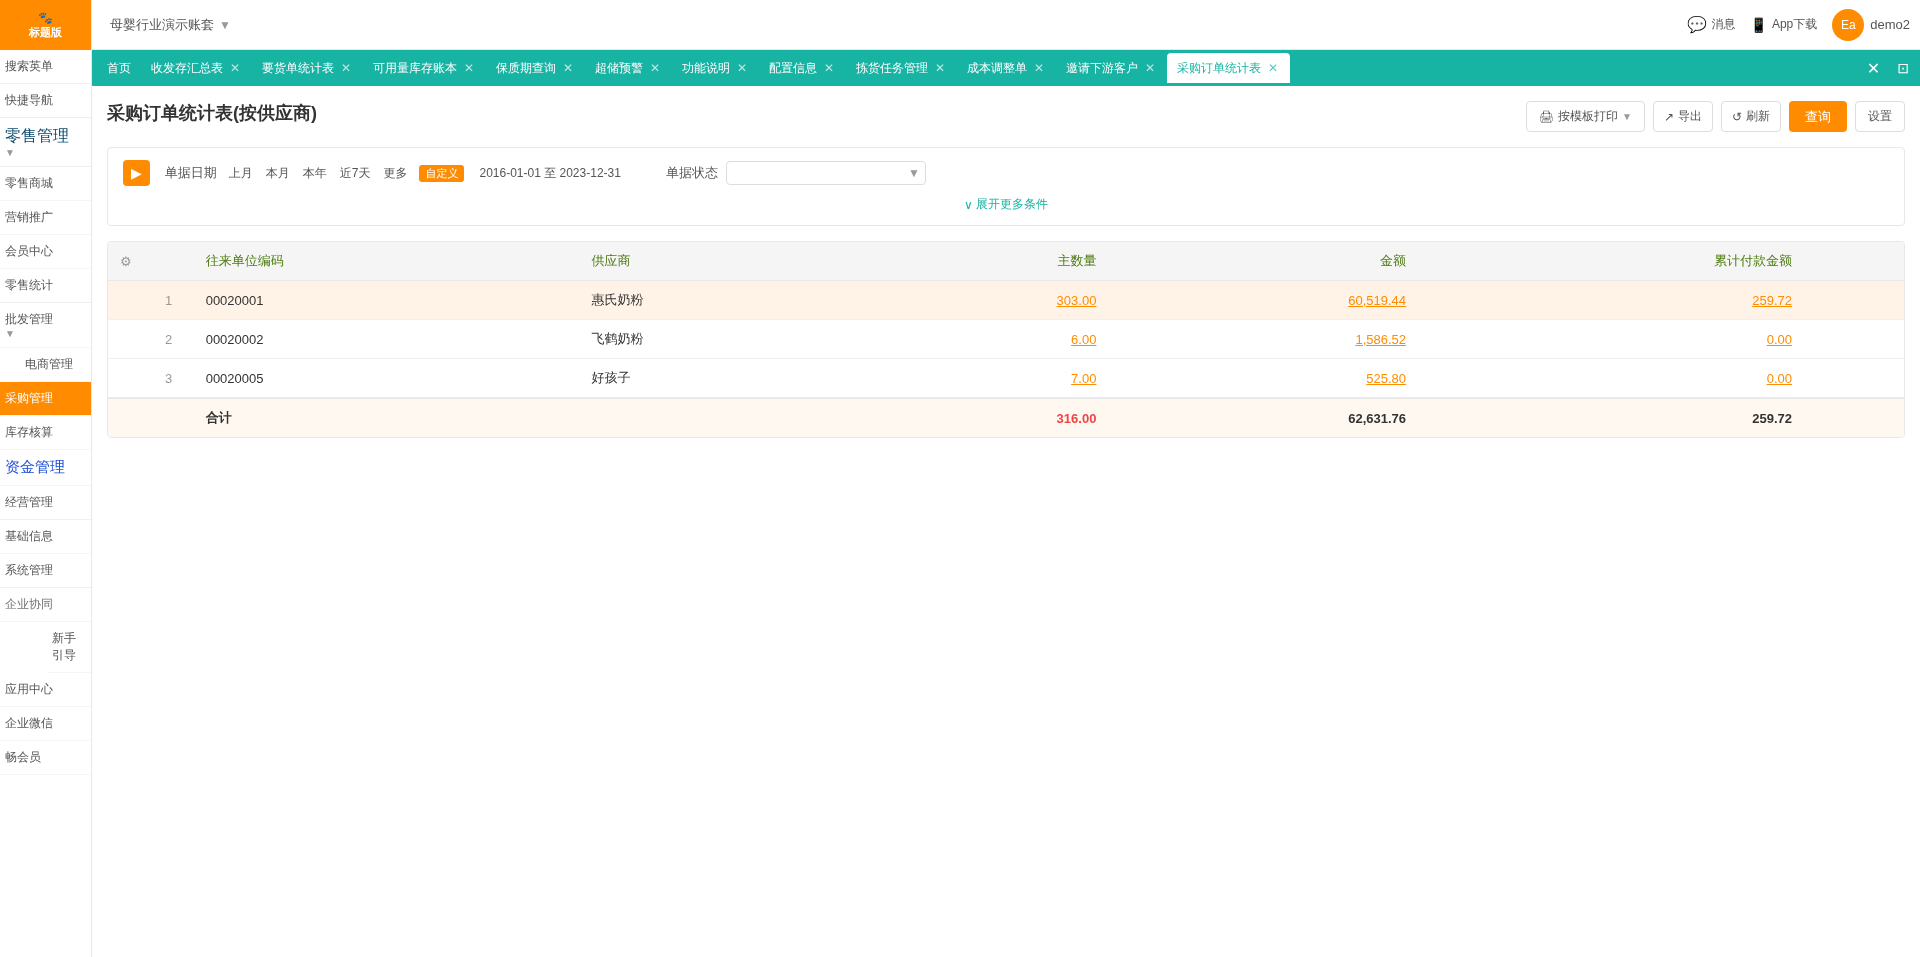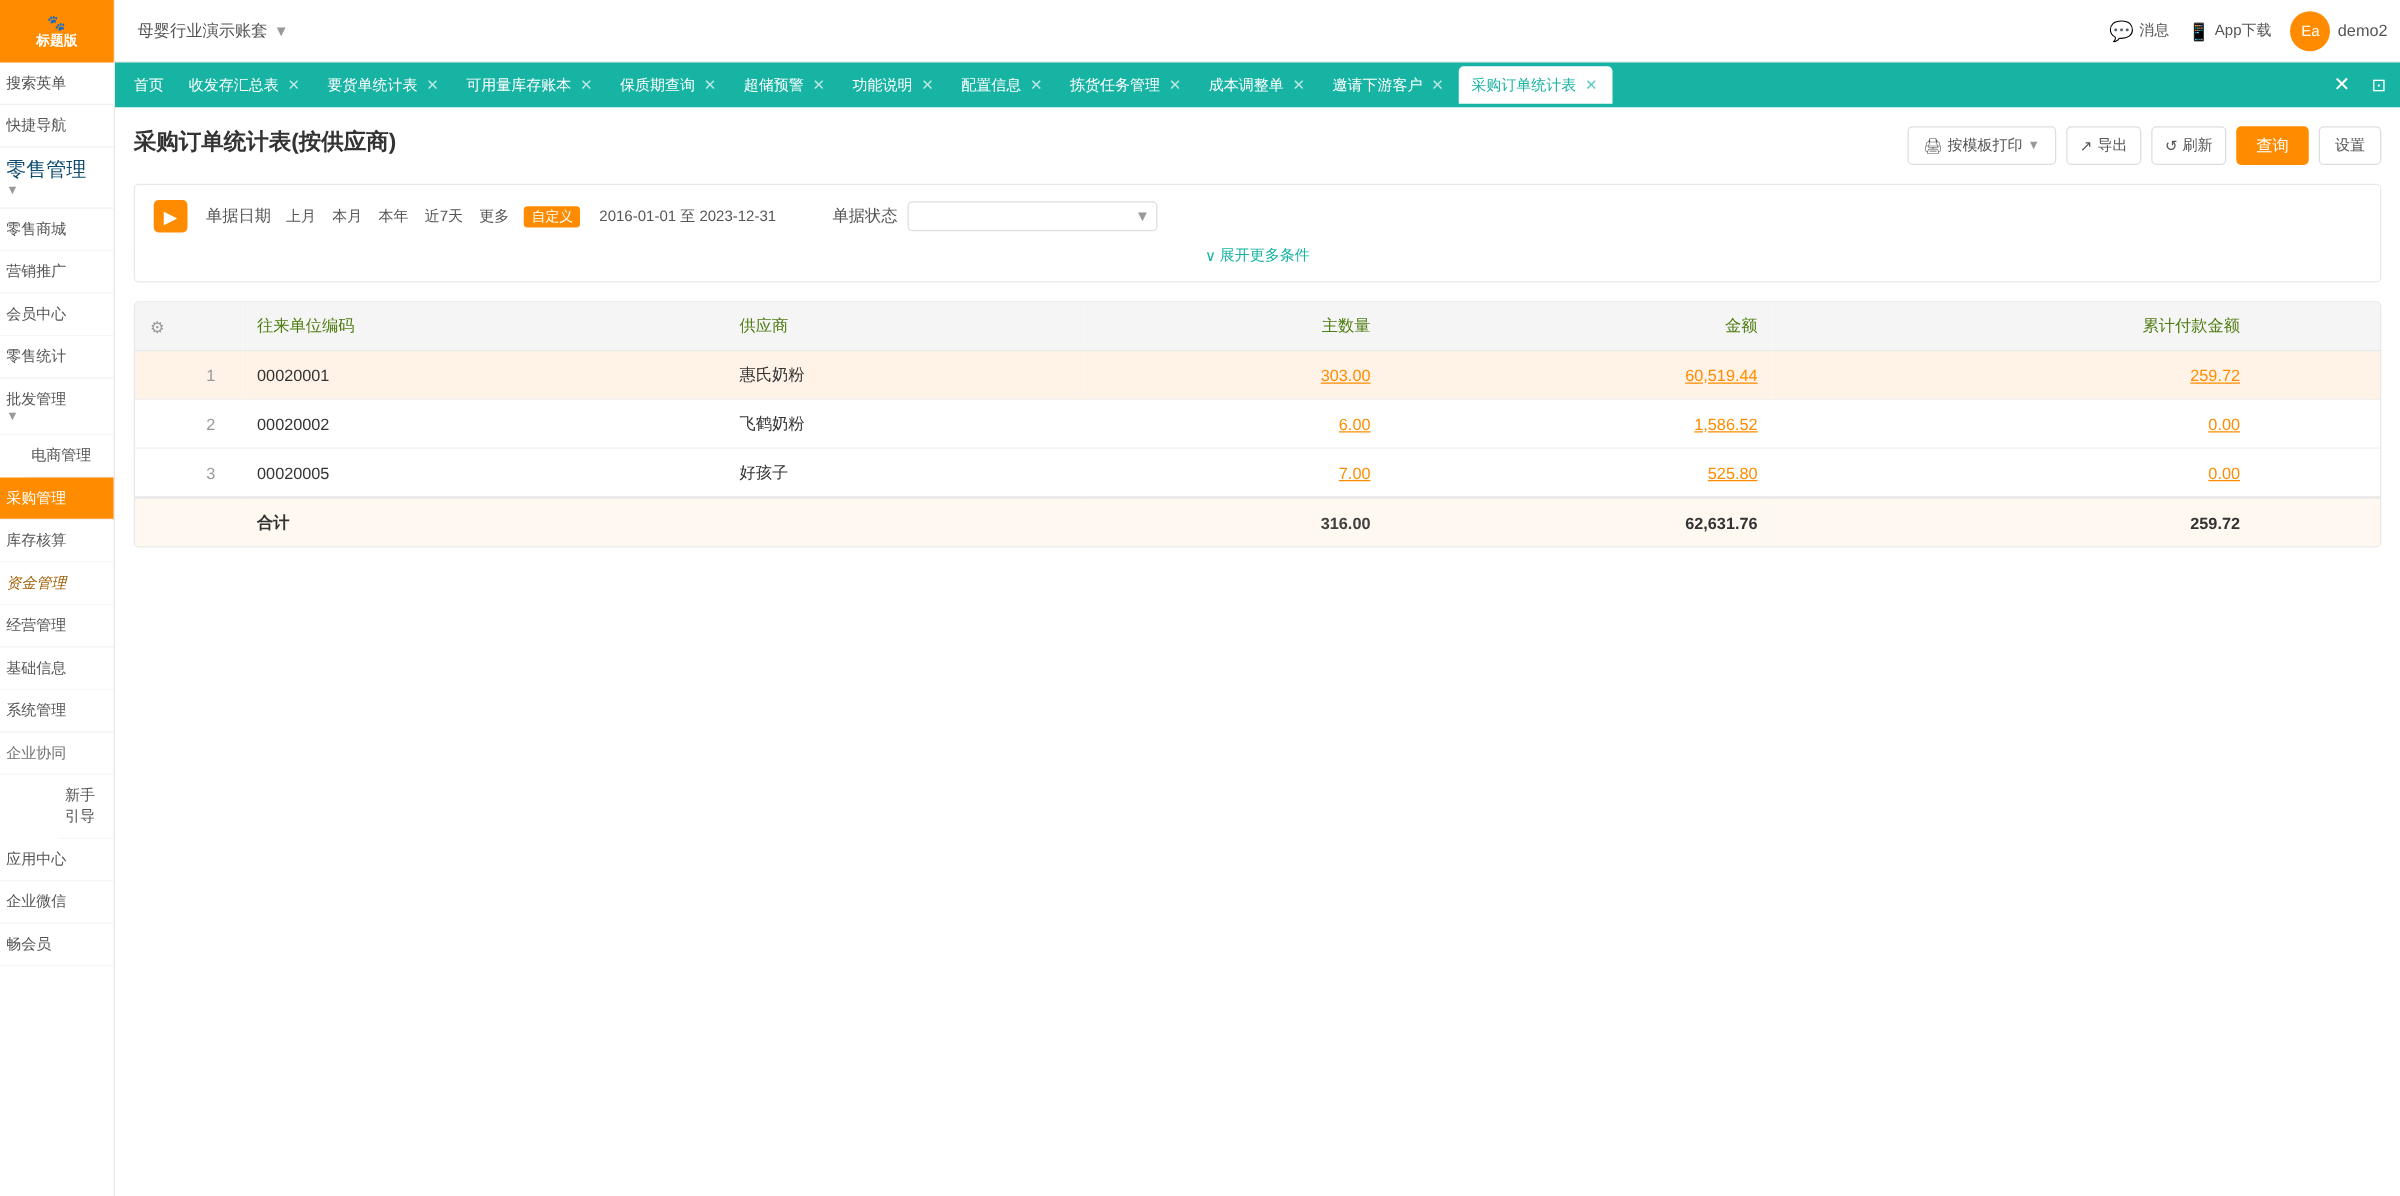--- a/index.html
+++ b/index.html
@@ -112,21 +112,21 @@
     <div class="sidebar-nav-item" style="padding:8px 5px;margin-left:20px;">
       <span style="font-size:12px;color:#555;">电商管理</span>
     </div>
     <div class="sidebar-nav-item active" style="padding:8px 5px;">
       <span style="font-size:12px;">采购管理</span>
     </div>
     <div class="sidebar-nav-item" style="padding:8px 5px;">
       <span style="font-size:12px;color:#555;">库存核算</span>
     </div>
     <div class="sidebar-nav-item" style="padding:8px 5px;">
-      <span style="font-size:12px;color:#a16207;font-style:italic;">资金管理</span>
+      <span style="font-size:15px;color:#1d4ed8;">资金管理</span>
     </div>
     <div class="sidebar-nav-item" style="padding:8px 5px;border-bottom:1px solid #f0f0f0;">
       <span style="font-size:12px;color:#555;">经营管理</span>
     </div>
     <div class="sidebar-nav-item" style="padding:8px 5px;">
       <span style="font-size:12px;color:#555;">基础信息</span>
     </div>
     <div class="sidebar-nav-item" style="padding:8px 5px;border-bottom:1px solid #f0f0f0;">
       <span style="font-size:12px;color:#555;">系统管理</span>
     </div>
@@ -335,21 +335,21 @@
             <td class="num">525.80</td>
             <td class="num">0.00</td>
             <td></td>
           </tr>
         </tbody>
         <tfoot>
           <tr>
             <td></td>
             <td></td>
             <td colspan="2">合计</td>
-            <td class="num" style="color:#404040;text-decoration:none;">316.00</td>
+            <td class="num" style="color:#ef4444;text-decoration:none;">316.00</td>
             <td class="num" style="color:#333;text-decoration:none;">62,631.76</td>
             <td class="num" style="color:#333;text-decoration:none;">259.72</td>
             <td></td>
           </tr>
         </tfoot>
       </table>
     </div>
   </div>
 </div>
 

